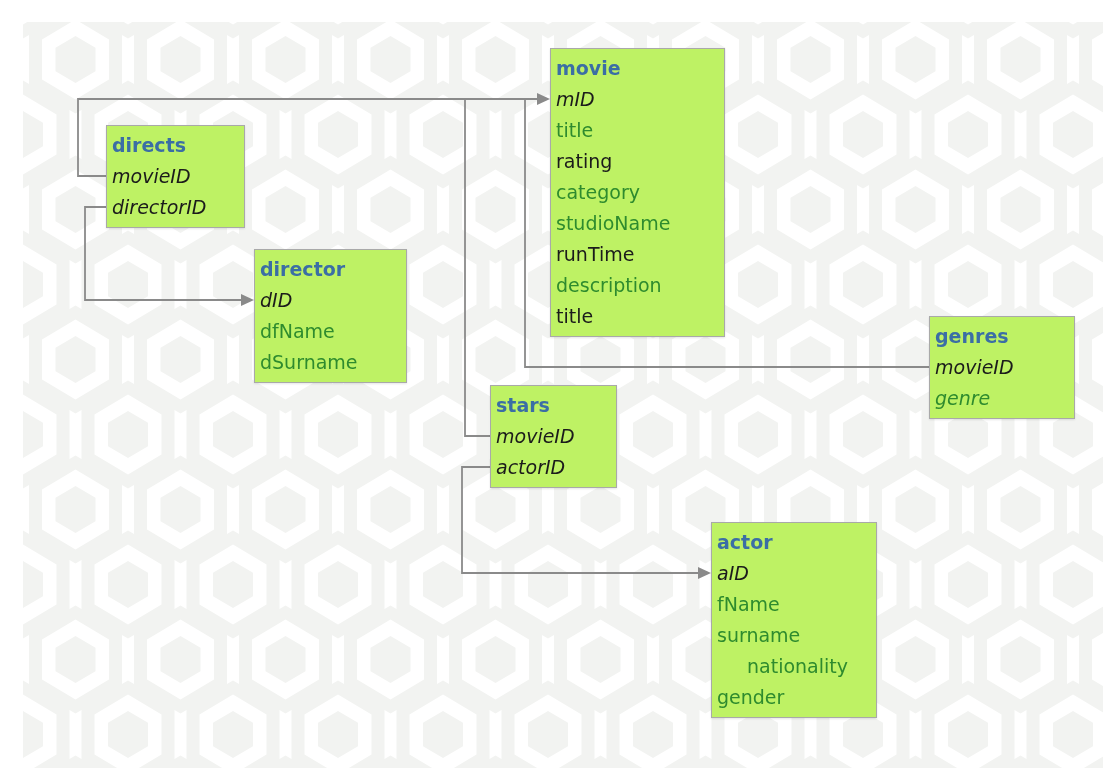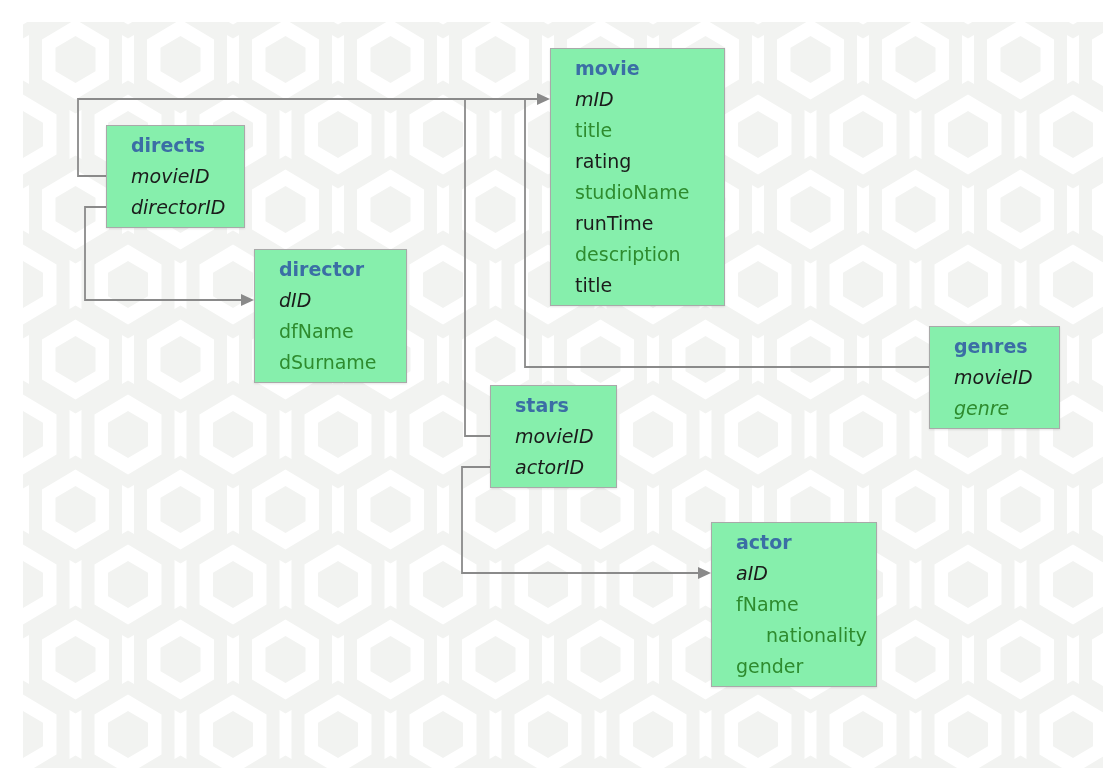--- a/index.html
+++ b/index.html
@@ -7,24 +7,24 @@
     position:relative;
     width:1103px;height:779px;
     background:#ffffff;
     overflow:hidden;
     font-family:"DejaVu Sans","Liberation Sans",sans-serif;
   }
   #bg-svg{position:absolute;left:23px;top:22px;pointer-events:none;}
   #wire-svg{position:absolute;left:0;top:0;}
   .tbl{
     position:absolute;
-    background:#86efac;
+    background:#bef264;
     border:1px solid #a9a9a9;
     box-shadow:0 1px 2px rgba(0,0,0,0.10);
-    padding:4px 24px;
+    padding:4px 5px;
     box-sizing:border-box;
     font-size:19px;
     line-height:31px;
     white-space:nowrap;
   }
   .tbl-title{font-weight:bold;}
   .f-italic{font-style:italic;}
 </style>
 </head>
 <body>
@@ -63,42 +63,44 @@
       <div class="tbl" style="left: 106px; top: 125px; width: 139px; border-color: rgb(169, 169, 169);">
         <div class="tbl-title" style="color: rgb(59, 110, 165);">directs</div>
         <div class="tbl-field f-italic" style="color: rgb(27, 27, 27);">movieID</div>
         <div class="tbl-field f-italic" style="color: rgb(27, 27, 27);">directorID</div>
       </div>
       <div class="tbl" style="left: 550px; top: 48px; width: 175px; border-color: rgb(169, 169, 169);">
         <div class="tbl-title" style="color: rgb(59, 110, 165);">movie</div>
         <div class="tbl-field f-italic" style="color: rgb(27, 27, 27);">mID</div>
         <div class="tbl-field" style="color: rgb(46, 139, 46);">title</div>
         <div class="tbl-field" style="color: rgb(27, 27, 27);">rating</div>
+        <div class="tbl-field" style="color: rgb(46, 139, 46);">category</div>
         <div class="tbl-field" style="color: rgb(46, 139, 46);">studioName</div>
         <div class="tbl-field" style="color: rgb(27, 27, 27);">runTime</div>
         <div class="tbl-field" style="color: rgb(46, 139, 46);">description</div>
         <div class="tbl-field" style="color: rgb(27, 27, 27);">title</div>
       </div>
       <div class="tbl" style="left: 254px; top: 249px; width: 153px; border-color: rgb(169, 169, 169);">
         <div class="tbl-title" style="color: rgb(59, 110, 165);">director</div>
         <div class="tbl-field f-italic" style="color: rgb(27, 27, 27);">dID</div>
         <div class="tbl-field" style="color: rgb(46, 139, 46);">dfName</div>
         <div class="tbl-field" style="color: rgb(46, 139, 46);">dSurname</div>
       </div>
       <div class="tbl" style="left: 490px; top: 385px; width: 127px; border-color: rgb(169, 169, 169);">
         <div class="tbl-title" style="color: rgb(59, 110, 165);">stars</div>
         <div class="tbl-field f-italic" style="color: rgb(27, 27, 27);">movieID</div>
         <div class="tbl-field f-italic" style="color: rgb(27, 27, 27);">actorID</div>
       </div>
-      <div class="tbl" style="left: 929px; top: 326px; width: 131px; border-color: rgb(169, 169, 169);">
+      <div class="tbl" style="left: 929px; top: 316px; width: 146px; border-color: rgb(169, 169, 169);">
         <div class="tbl-title" style="color: rgb(59, 110, 165);">genres</div>
         <div class="tbl-field f-italic" style="color: rgb(27, 27, 27);">movieID</div>
         <div class="tbl-field f-italic" style="color: rgb(46, 139, 46);">genre</div>
       </div>
       <div class="tbl" style="left: 711px; top: 522px; width: 166px; border-color: rgb(169, 169, 169);">
         <div class="tbl-title" style="color: rgb(59, 110, 165);">actor</div>
         <div class="tbl-field f-italic" style="color: rgb(27, 27, 27);">aID</div>
         <div class="tbl-field" style="color: rgb(46, 139, 46);">fName</div>
+        <div class="tbl-field" style="color: rgb(46, 139, 46);">surname</div>
         <div class="tbl-field" style="color: rgb(46, 139, 46); margin-left: 30px;">nationality</div>
         <div class="tbl-field" style="color: rgb(46, 139, 46);">gender</div>
       </div>
     </div>
 </div>
 
 </body></html>

